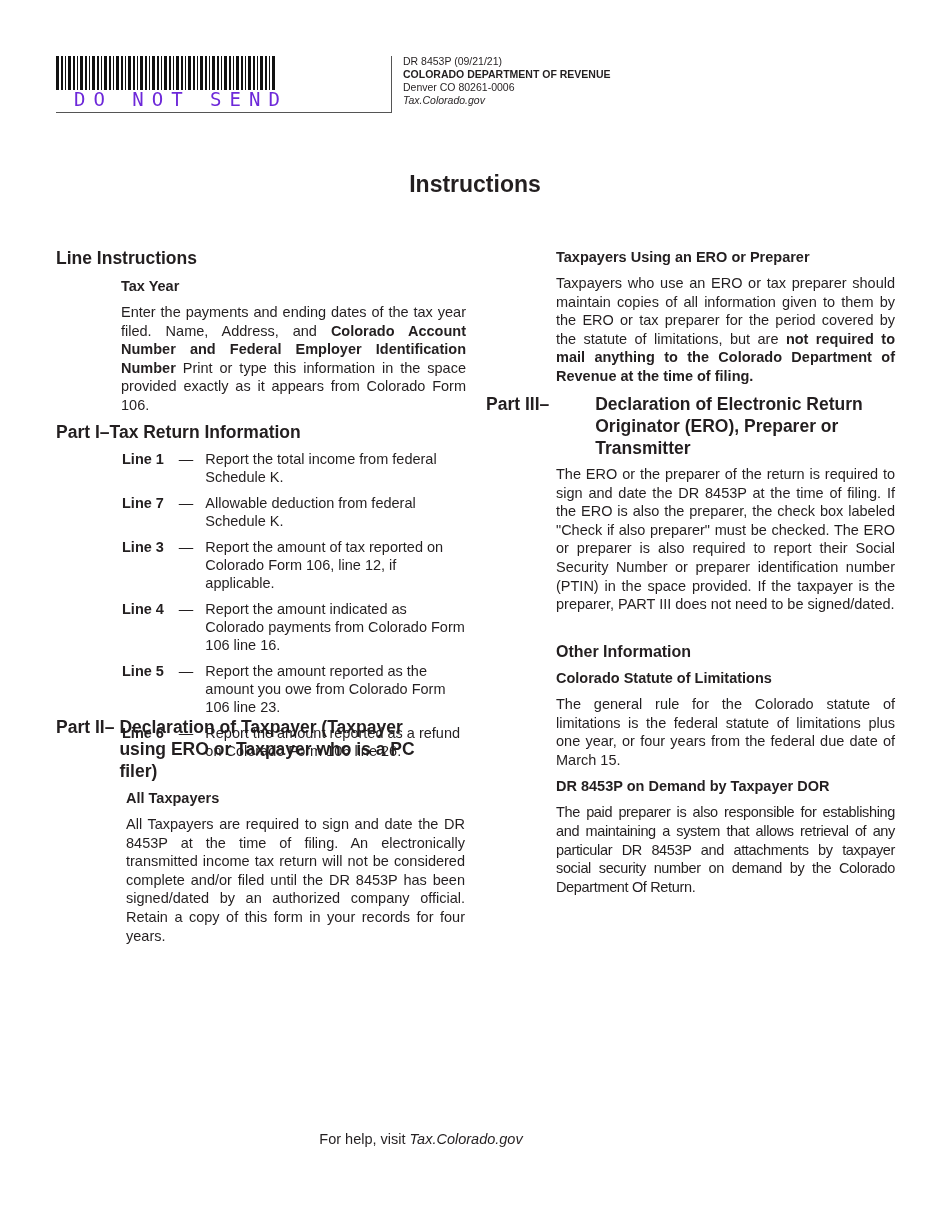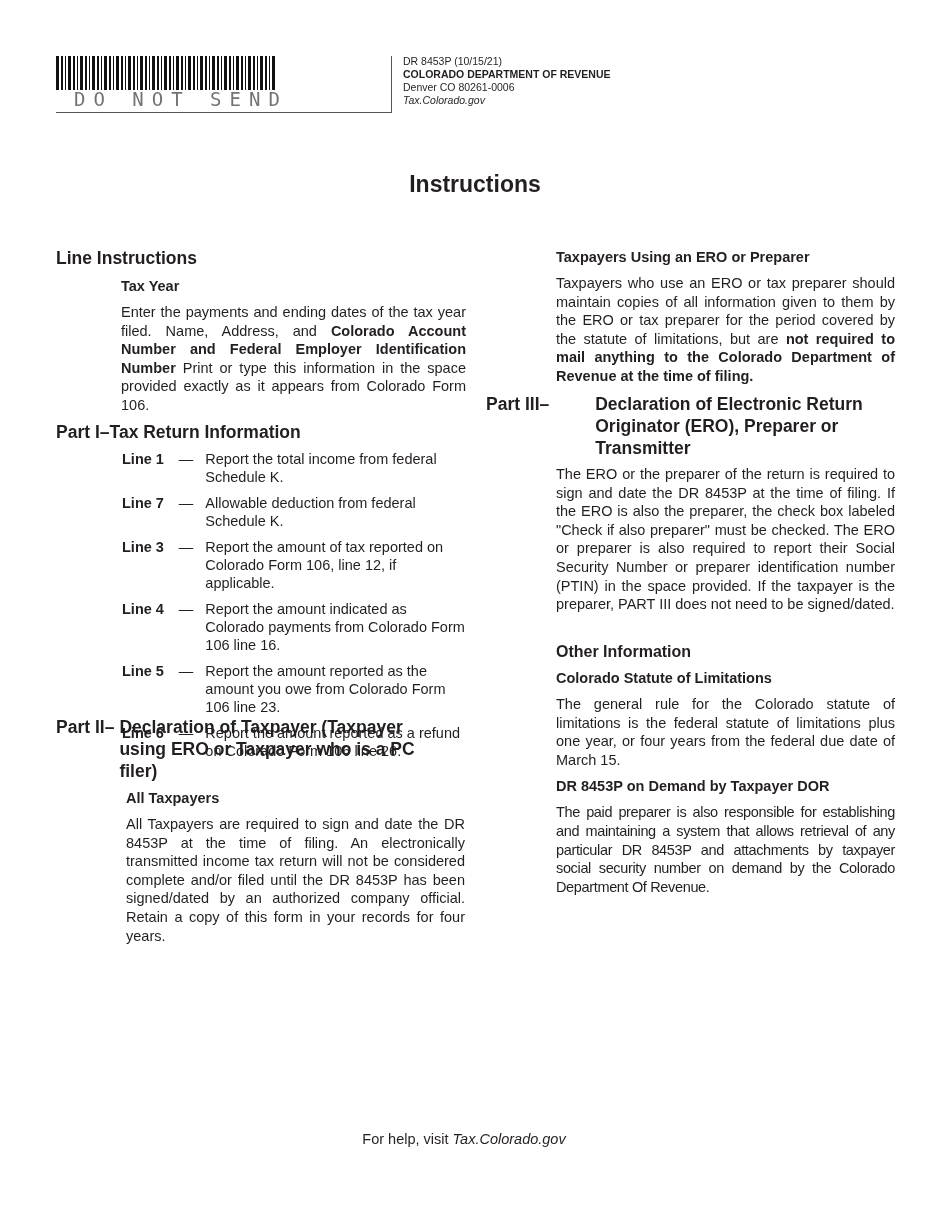--- a/index.html
+++ b/index.html
@@ -5,21 +5,21 @@
   html, body { margin: 0; padding: 0; background: #ffffff; }
   body {
     width: 950px; height: 1230px; position: relative; overflow: hidden;
     font-family: "Liberation Sans", sans-serif; color: #231f20;
   }
   .abs { position: absolute; }
 
   
   #barcode-wrap { left: 56px; top: 56px; width: 335px; height: 56px; border-bottom: 1px solid #555; border-right: 1px solid #555; }
   #barcode { position: absolute; left: 0; top: 0; width: 220px; height: 34px; }
-  #do-not-send { position: absolute; left: 18px; top: 32px; font-family: "DejaVu Sans Mono", monospace; font-size: 19px; letter-spacing: 8px; color: #737373; }
+  #do-not-send { position: absolute; left: 18px; top: 32px; font-family: "DejaVu Sans Mono", monospace; font-size: 19px; letter-spacing: 8px; color: #6d28d9; }
   #form-info { left: 403px; top: 55px; font-size: 10.5px; line-height: 13px; }
   #form-info .b { font-weight: bold; }
   #form-info .i { font-style: italic; }
 
   #title { left: 0; width: 950px; top: 171px; text-align: center; font-size: 23px; font-weight: bold; }
 
   h2 { margin: 0; font-size: 17.5px; font-weight: bold; line-height: 22px; }
   h3 { margin: 0; font-size: 14.5px; font-weight: bold; line-height: 18px; }
   p { margin: 0; font-size: 14.5px; line-height: 18.6px; text-align: justify; }
 
@@ -90,21 +90,21 @@
       <rect x="201" y="0" width="1" height="34" fill="#111"></rect>
       <rect x="204" y="0" width="3" height="34" fill="#111"></rect>
       <rect x="209" y="0" width="2" height="34" fill="#111"></rect>
       <rect x="213" y="0" width="1" height="34" fill="#111"></rect>
       <rect x="216" y="0" width="3" height="34" fill="#111"></rect>
     </svg>
   <div id="do-not-send">DO NOT SEND</div>
 </div>
 
 <div id="form-info" class="abs">
-  <div>DR 8453P (10/15/21)</div>
+  <div>DR 8453P (09/21/21)</div>
   <div class="b">COLORADO DEPARTMENT OF REVENUE</div>
   <div>Denver CO 80261-0006</div>
   <div class="i">Tax.Colorado.gov</div>
 </div>
 
 <div id="title" class="abs">Instructions</div>
 
 <div class="abs col-left" style="top:247px;">
   <h2>Line Instructions</h2>
   <div class="ind" style="margin-top:8px;">
@@ -177,18 +177,18 @@
       <span style="width:300px;margin-left:44px;">Declaration of Electronic Return Originator (ERO), Preparer or Transmitter</span>
   </div>
   <p style="margin-left:70px; margin-top:6px;">The ERO or the preparer of the return is required to sign and date the DR 8453P at the time of filing. If the ERO is also the preparer, the check box labeled "Check if also preparer" must be checked. The ERO or preparer is also required to report their Social Security Number or preparer identification number (PTIN) in the space provided. If the taxpayer is the preparer, PART III does not need to be signed/dated.</p>
 </div>
 
 <div class="abs" style="left:556px; top:641px; width:339px;">
   <h2 style="font-size:16px;">Other Information</h2>
   <h3 style="margin-top:6px;">Colorado Statute of Limitations</h3>
   <p style="margin-top:8px;">The general rule for the Colorado statute of limitations is the federal statute of limitations plus one year, or four years from the federal due date of March 15.</p>
   <h3 style="margin-top:8px;">DR 8453P on Demand by Taxpayer DOR</h3>
-  <p style="margin-top:8px; letter-spacing:-0.35px;">The paid preparer is also responsible for establishing and maintaining a system that allows retrieval of any particular DR 8453P and attachments by taxpayer social security number on demand by the Colorado Department Of Revenue.</p>
+  <p style="margin-top:8px; letter-spacing:-0.35px;">The paid preparer is also responsible for establishing and maintaining a system that allows retrieval of any particular DR 8453P and attachments by taxpayer social security number on demand by the Colorado Department Of Return.</p>
 </div>
 
-<div class="abs" style="left:0; width:842px; top:1131px; text-align:center; font-size:14.5px;margin-left:43px;">
+<div class="abs" style="left:0; width:842px; top:1131px; text-align:center; font-size:14.5px;">
   <span>For help, visit </span><i>Tax.Colorado.gov</i>
 </div>
 
 </body></html>

